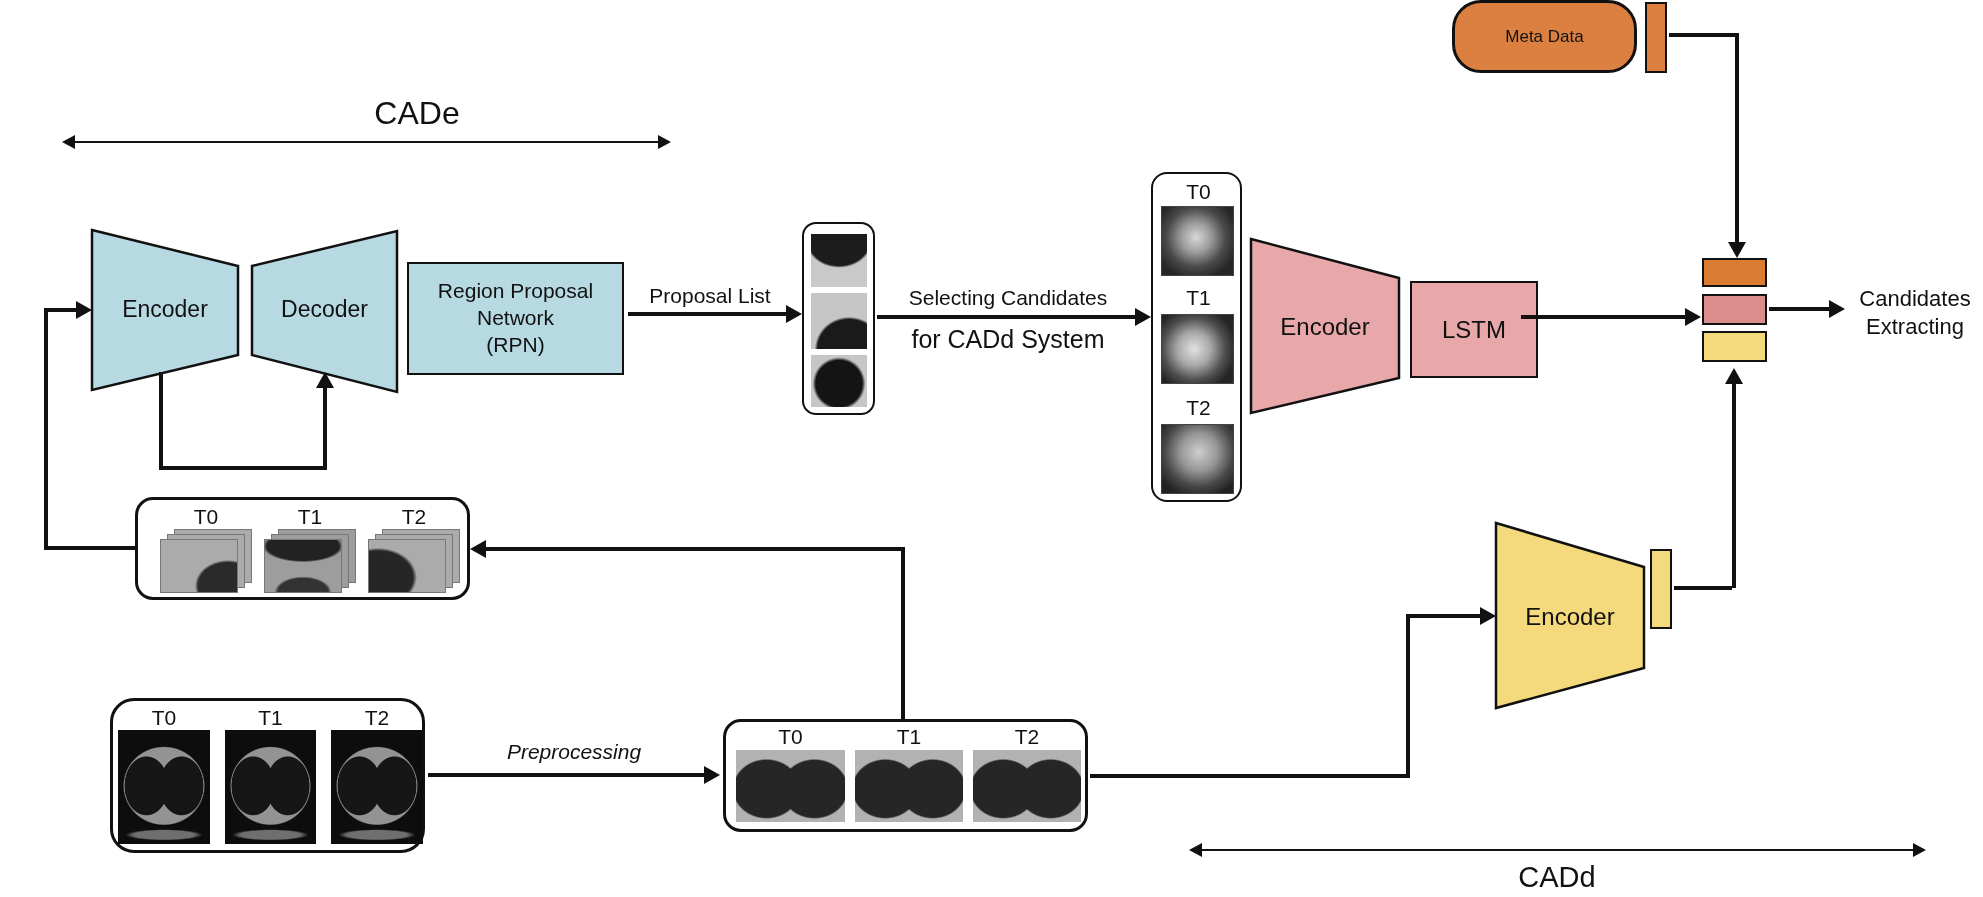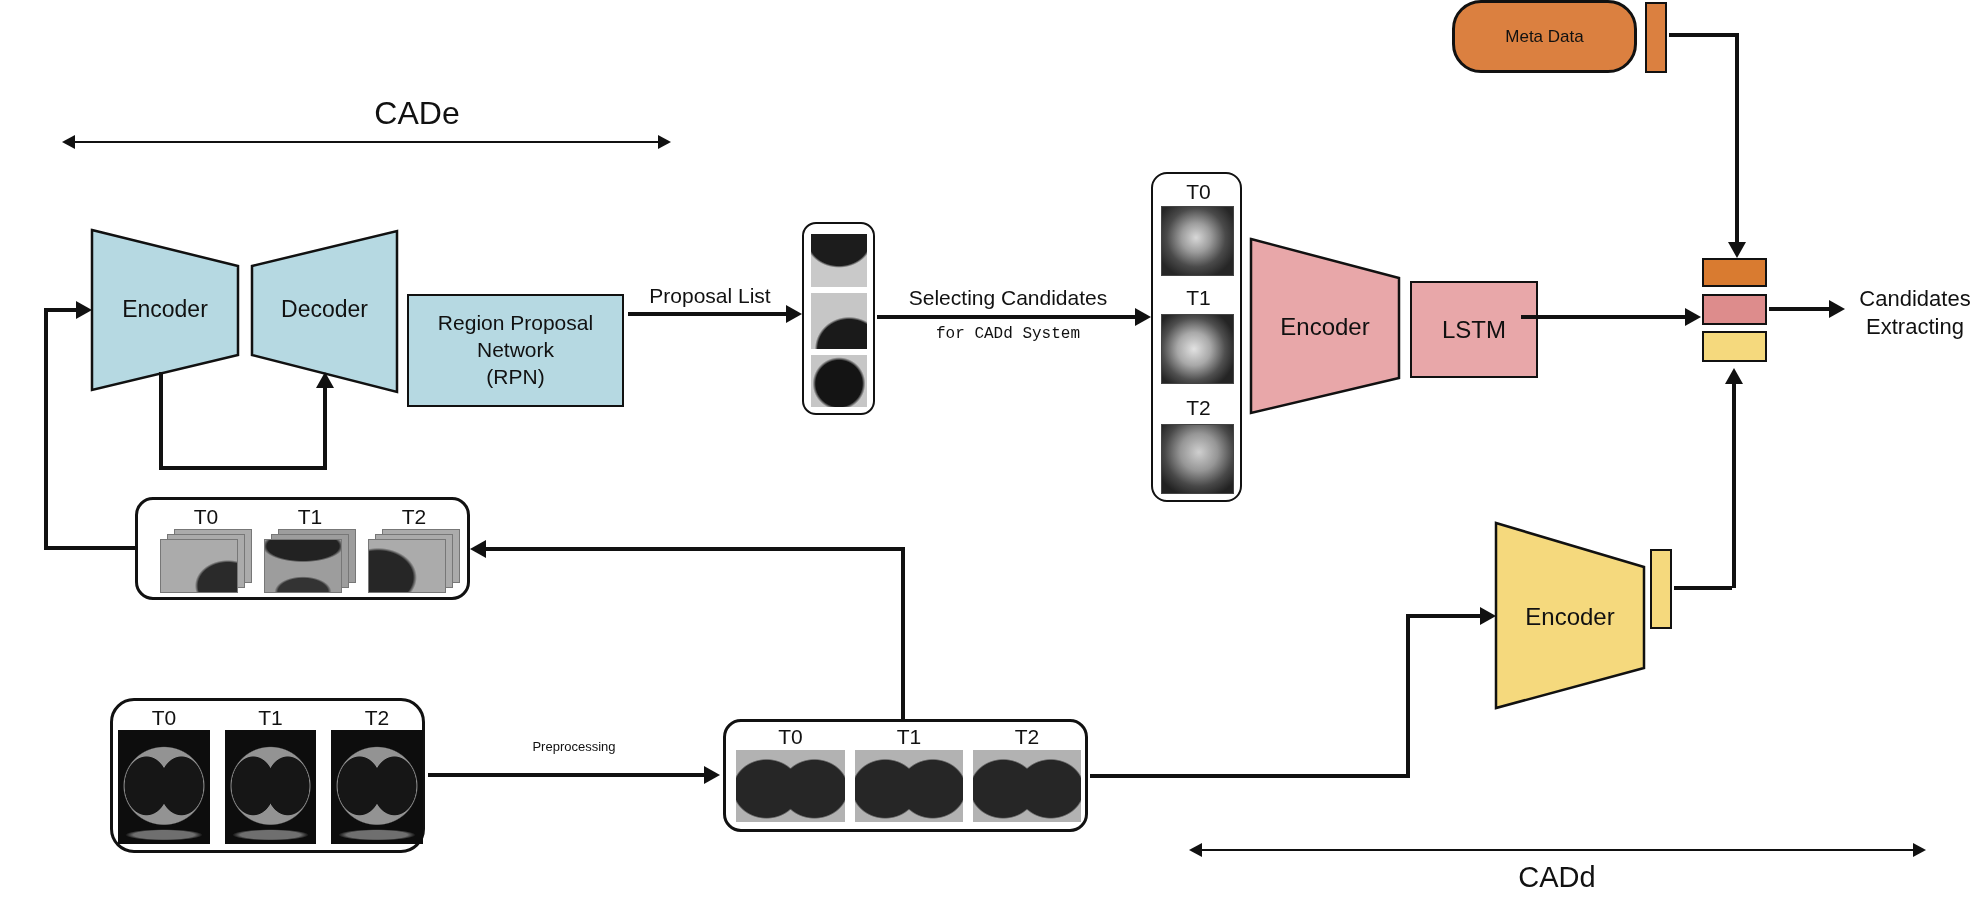--- a/index.html
+++ b/index.html
@@ -68,21 +68,21 @@
   <svg class="abs" style="left:90px;top:228px;" width="150" height="164">
     <polygon points="2,2 148,38 148,127 2,162" style="fill:var(--blue);stroke:var(--line);stroke-width:2.5;"></polygon>
   </svg>
   <div class="lbl" style="left:92px;top:296px;width:146px;font-size:23px;">Encoder</div>
 
   <svg class="abs" style="left:250px;top:229px;" width="149" height="165">
     <polygon points="2,37 147,2 147,163 2,126" style="fill:var(--blue);stroke:var(--line);stroke-width:2.5;"></polygon>
   </svg>
   <div class="lbl" style="left:252px;top:296px;width:145px;font-size:23px;">Decoder</div>
 
-  <div class="box rpn" style="border-width:2.5px;margin-top:32px;">
+  <div class="box rpn" style="border-width:2.5px;">
     <span>Region Proposal</span>
     <span>Network</span>
     <span>(RPN)</span>
   </div>
 
   <div class="hl" style="left:44px;top:546px;width:93px;"></div>
   <div class="vl" style="left:44px;top:308px;height:242px;"></div>
   <div class="hl" style="left:44px;top:308px;width:32px;"></div>
   <div class="tri-r" style="left:76px;top:301px;"></div>
 
@@ -95,21 +95,21 @@
   <div class="hl" style="left:628px;top:312px;width:158px;"></div>
   <div class="tri-r" style="left:786px;top:305px;"></div>
 
   <div class="rbox" style="left:802px;top:222px;width:73px;height:193px;border-width:2.5px;border-radius:14px;">
     <div class="thumb" style="left:7px;top:10px;height:53px;background:radial-gradient(ellipse 80% 70% at 50% 12%, #1c1c1c 68%, transparent 74%), #c9c9c9;"></div>
     <div class="thumb" style="left:7px;top:69px;height:56px;background:radial-gradient(ellipse 85% 80% at 68% 100%, #1a1a1a 66%, transparent 72%), #c6c6c6;"></div>
     <div class="thumb" style="left:7px;top:131px;height:52px;background:radial-gradient(circle at 50% 55%, #141414 0 58%, transparent 66%), #c6c6c6;"></div>
   </div>
 
   <div class="lbl" style="left:880px;top:286px;width:256px;font-size:21px;">Selecting Candidates</div>
-  <div class="lbl" style="left:880px;top:325px;width:256px;font-size:16px;font-family:Liberation Mono, monospace;">for CADd System</div>
+  <div class="lbl" style="left:880px;top:325px;width:256px;font-size:25px;">for CADd System</div>
   <div class="hl" style="left:877px;top:315px;width:258px;"></div>
   <div class="tri-r" style="left:1135px;top:308px;"></div>
 
   <div class="rbox" style="left:1151px;top:172px;width:91px;height:330px;border-width:2.5px;border-radius:16px;">
     <div class="lbl" style="left:0;top:6px;width:91px;font-size:21px;">T0</div>
     <div class="nodule" style="left:8px;top:32px;"></div>
     <div class="lbl" style="left:0;top:112px;width:91px;font-size:21px;">T1</div>
     <div class="nodule" style="left:8px;top:140px;
          background:radial-gradient(circle at 45% 50%, #e2e2e2 0%, #a8a8a8 32%, #4f4f4f 60%, #242424 82%);"></div>
     <div class="lbl" style="left:0;top:222px;width:91px;font-size:21px;">T2</div>
@@ -189,21 +189,21 @@
 
   <div class="rbox" style="left:110px;top:698px;width:315px;height:155px;border-radius:24px;">
     <div class="lbl" style="left:5px;top:5px;width:92px;font-size:21px;">T0</div>
     <div class="ct-img" style="left:5px;top:29px;"></div>
     <div class="lbl" style="left:112px;top:5px;width:91px;font-size:21px;">T1</div>
     <div class="ct-img" style="left:112px;top:29px;width:91px;"></div>
     <div class="lbl" style="left:218px;top:5px;width:92px;font-size:21px;">T2</div>
     <div class="ct-img" style="left:218px;top:29px;"></div>
   </div>
 
-  <div class="lbl" style="left:430px;top:740px;width:288px;font-size:13px;">Preprocessing</div>
+  <div class="lbl" style="left:430px;top:740px;width:288px;font-size:21px;font-style:italic;">Preprocessing</div>
   <div class="hl" style="left:428px;top:773px;width:276px;"></div>
   <div class="tri-r" style="left:704px;top:766px;"></div>
 
   <div class="rbox" style="left:723px;top:719px;width:365px;height:113px;border-radius:18px;">
     <div class="lbl" style="left:10px;top:3px;width:109px;font-size:21px;">T0</div>
     <div class="pp-img" style="left:10px;top:28px;"></div>
     <div class="lbl" style="left:129px;top:3px;width:108px;font-size:21px;">T1</div>
     <div class="pp-img" style="left:129px;top:28px;width:108px;"></div>
     <div class="lbl" style="left:247px;top:3px;width:108px;font-size:21px;">T2</div>
     <div class="pp-img" style="left:247px;top:28px;width:108px;"></div>

